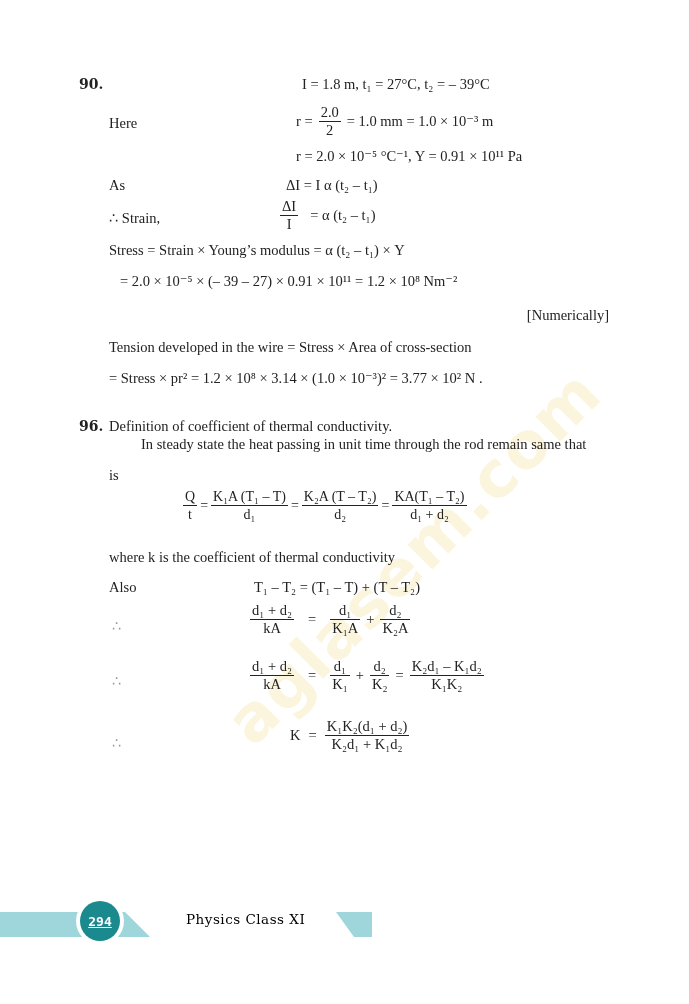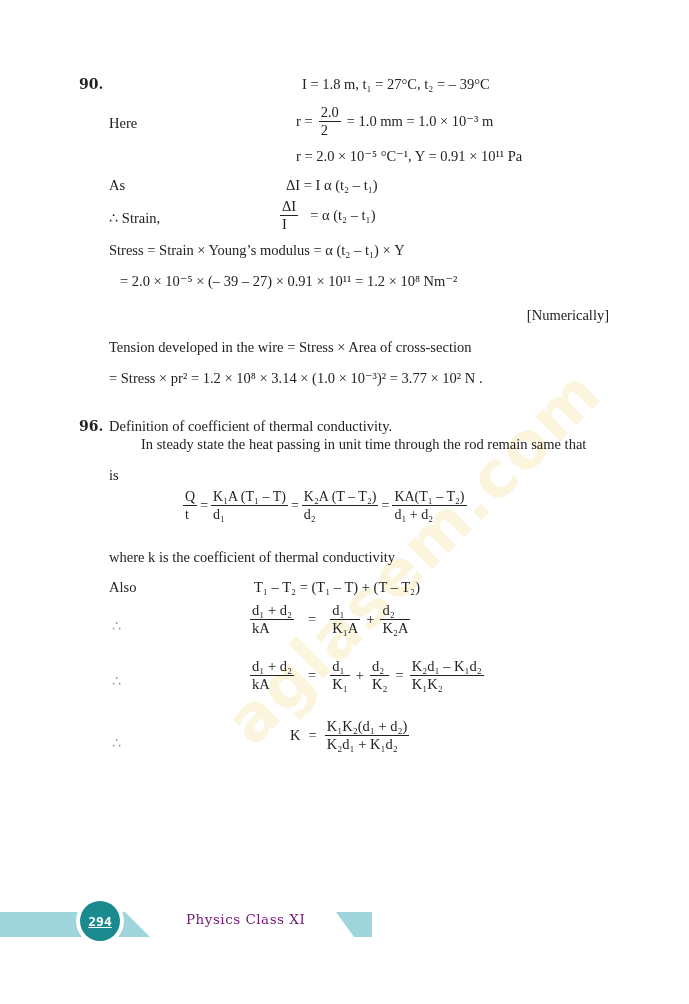--- a/index.html
+++ b/index.html
@@ -1,36 +1,36 @@
 <!DOCTYPE html>
 <html><head>
 <meta charset="utf-8">
 <style>
   html, body { margin:0; padding:0; background:#ffffff; }
   body { width:689px; height:1004px; position:relative; overflow:hidden;
          font-family:"Liberation Serif", "DejaVu Serif", serif; color:#222; font-size:14.5px; }
   .abs { position:absolute; white-space:nowrap; }
   .qnum { font-weight:bold; font-family:"DejaVu Serif", serif; font-size:14px; }
-  .frac { display:inline-block; vertical-align:middle; }
+  .frac { display:inline-block; vertical-align:middle; text-align:center; }
   .frac > span { display:block; line-height:17px; padding:0 2px; }
   .frac > span.num { border-bottom:1px solid #222; }
   .watermark { position:absolute; left:165px; top:520px; transform:rotate(-45deg);
                font-family:"DejaVu Sans", sans-serif; font-weight:bold; font-size:64px;
                color:#fbf1cf; opacity:0.7; letter-spacing:2px; white-space:nowrap; }
   .footer-band-left { position:absolute; left:0; top:912px; width:150px; height:25px; background:#9fd6db;
                       clip-path:polygon(0 0, 125px 0, 150px 100%, 0 100%); }
   .footer-band-right { position:absolute; left:336px; top:912px; width:36px; height:25px; background:#9fd6db;
                        clip-path:polygon(0 0, 100% 0, 100% 100%, 18px 100%); }
   .page-circle { position:absolute; left:76px; top:897px; width:48px; height:48px; border-radius:50%;
                  background:#ffffff; }
   .page-circle-inner { position:absolute; left:80px; top:901px; width:40px; height:40px; border-radius:50%;
                        background:#1a8a8f; color:#fff; font-family:"DejaVu Sans Mono", monospace; font-weight:bold;
                        font-size:13px; display:flex; align-items:center; justify-content:center;text-decoration:underline; }
   .footer-title { position:absolute; left:186px; top:911px; font-family:"DejaVu Serif", serif; font-size:13.5px;
-                  color:#701a75; letter-spacing:0.5px; }
+                  color:#000000; letter-spacing:0.5px; }
 </style>
 </head>
 <body>
 
 <div class="watermark">aglasem.com</div>
 
 <div class="abs qnum" style="left:79px;top:76px;">90.</div>
 <div class="abs" style="left:109px;top:76px;margin-top:39px;">Here</div>
 <div class="abs" style="left:302px;top:76px;">I = 1.8 m, t₁ = 27°C, t₂ = – 39°C</div>
 

